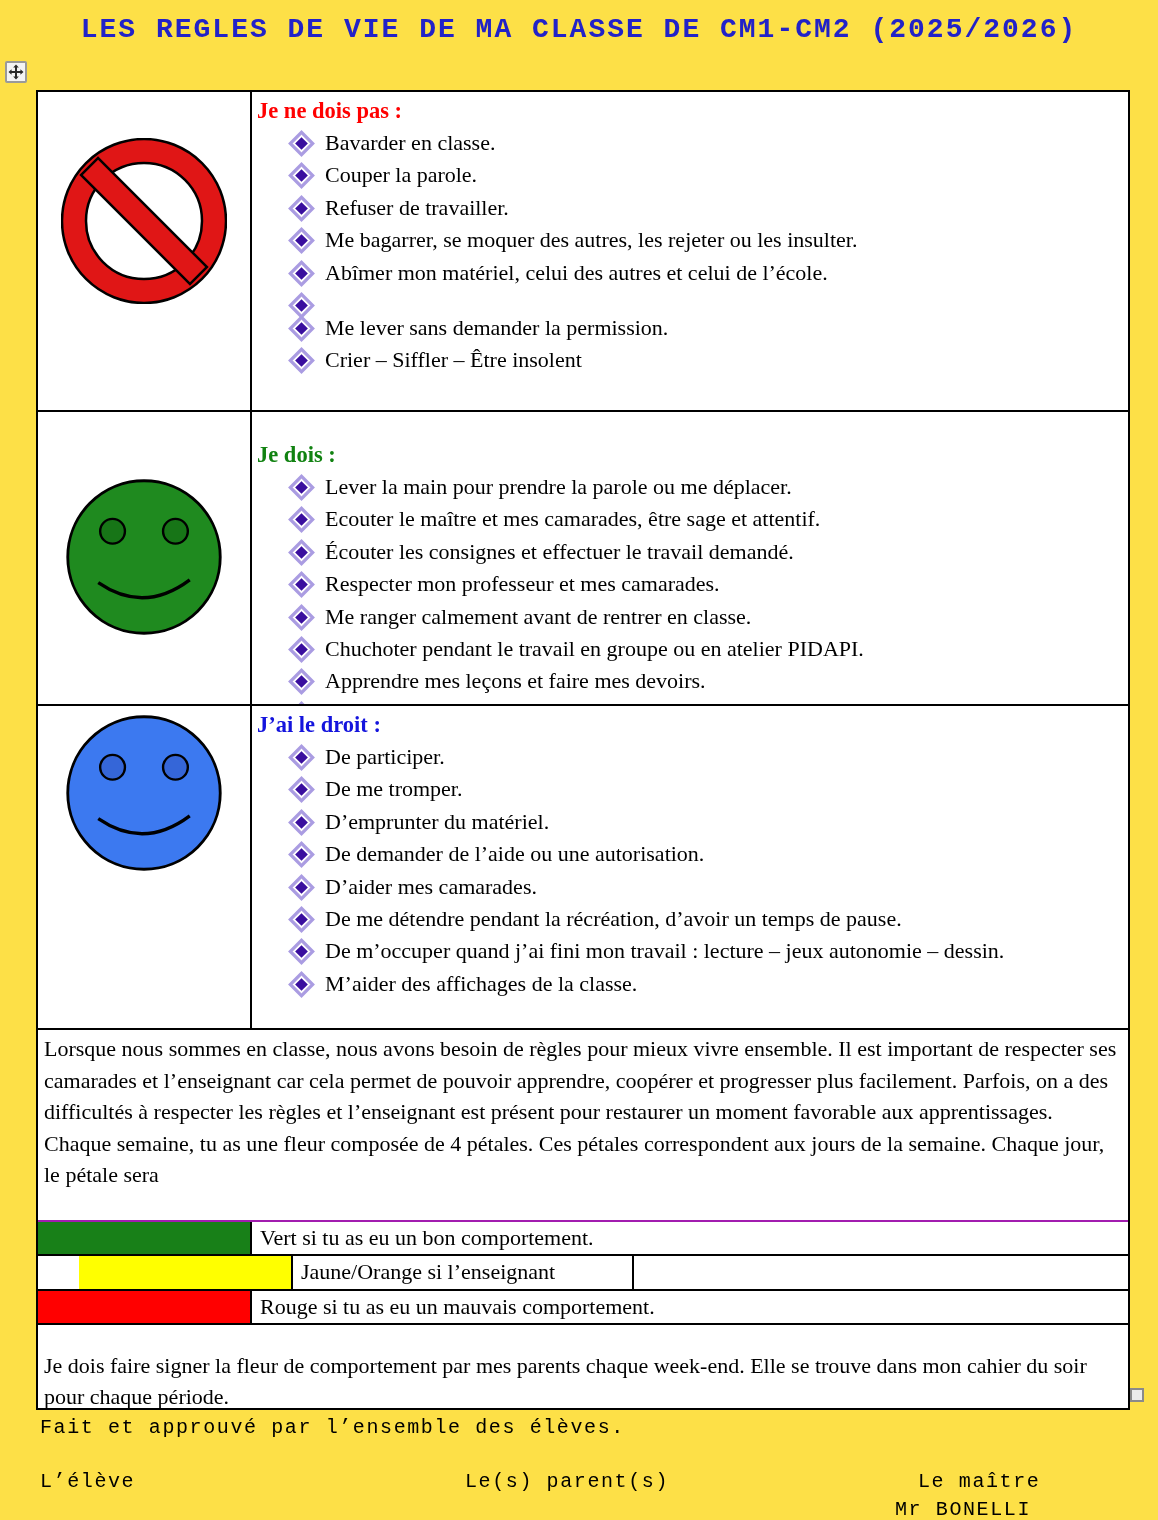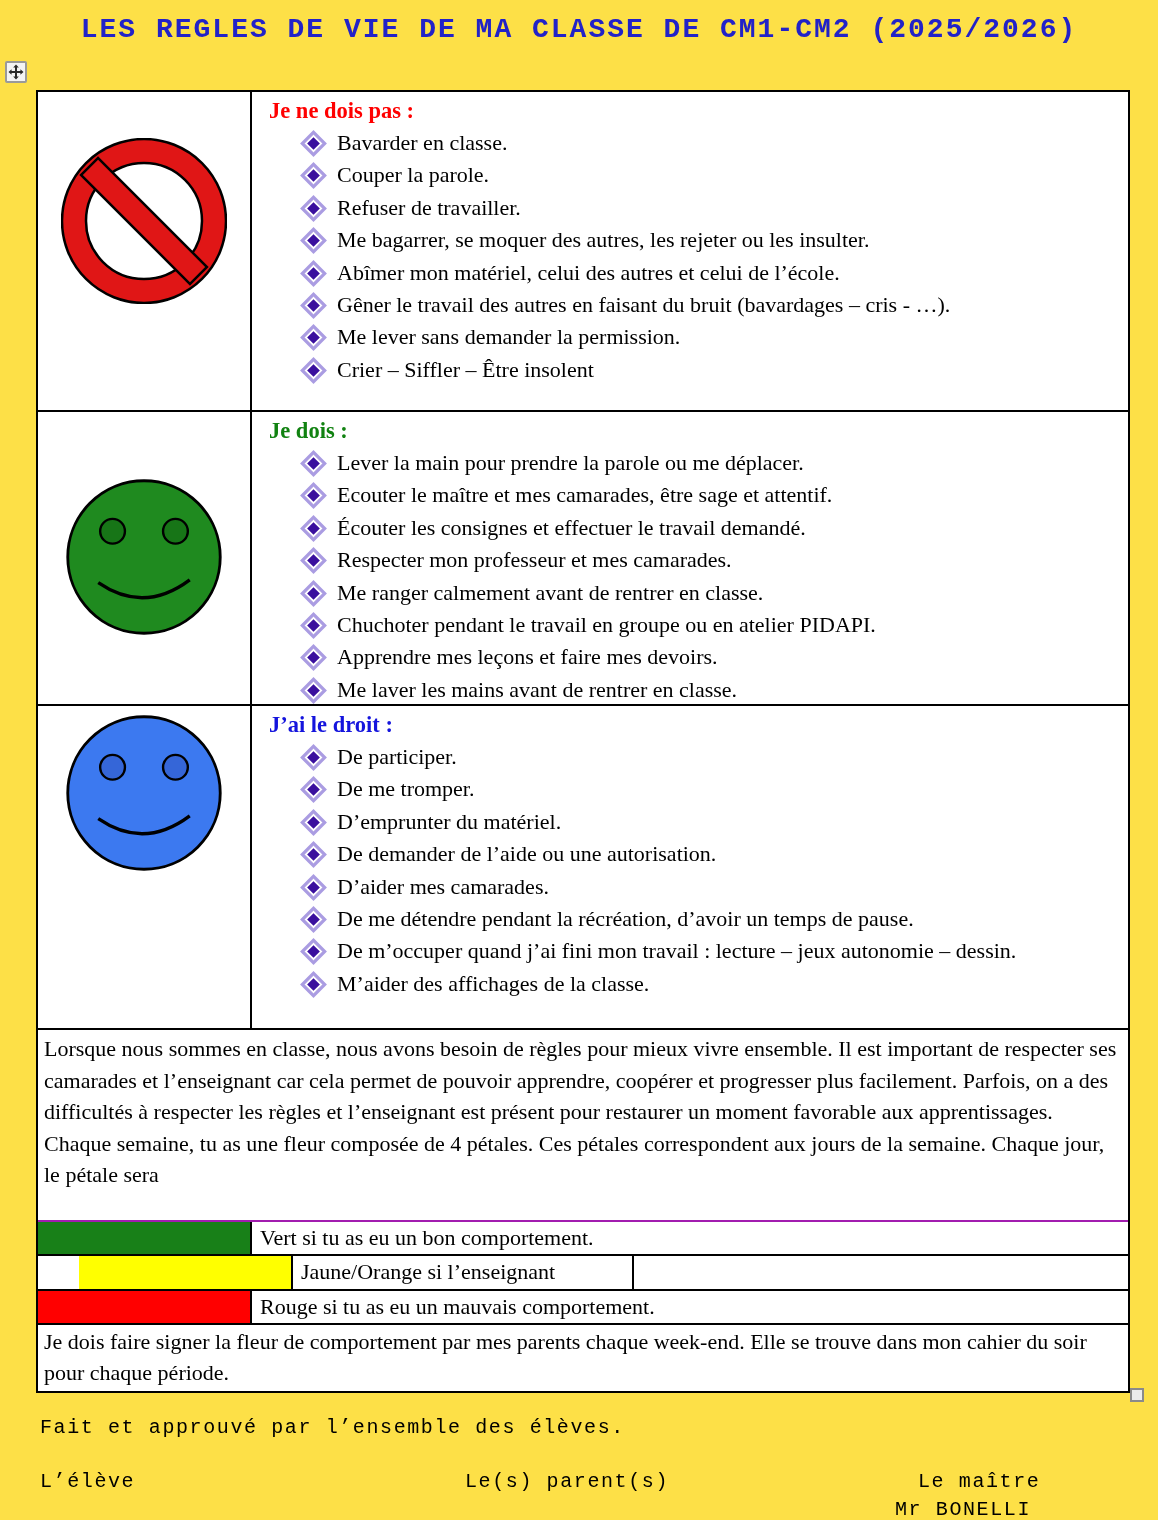--- a/index.html
+++ b/index.html
@@ -20,24 +20,24 @@
   .doc-table{position:absolute;left:36px;top:90px;width:1090px;
     border:2px solid #000;box-sizing:content-box;background:#fff;}
   .sec-row{display:grid;grid-template-columns:214px 1fr;border-bottom:2px solid #000;}
   .sec-row.r1{height:318px;}
   .sec-row.r2{height:292px;}
   .sec-row.r3{height:322px;}
   .icon-cell{border-right:2px solid #000;display:flex;justify-content:center;overflow:hidden;}
   .icon-cell.i1{align-items:flex-start;padding-top:46px;}
   .icon-cell.i2{align-items:flex-start;padding-top:64px;}
   .icon-cell.i3{align-items:flex-start;padding-top:6px;}
-  .content-cell{padding:2px 6px 0 15px;overflow:hidden;}
+  .content-cell{padding:2px 6px 0 3px;overflow:hidden;}
   .sec-heading{font-weight:bold;font-size:22.5px;line-height:30px;padding:2px 0 1px 2px;}
   .c-red{color:#ff0000;}
-  .c-green{color:#118211;}
+  .c-green{color:#118211;margin-top:24px;}
   .c-blue{color:#1414dd;}
   ul.rules{margin:0;padding:0 0 0 36px;list-style:none;}
   ul.rules li{display:flex;font-size:22px;line-height:32.4px;}
   .bullet{width:9px;height:9px;background:#3a0f9e;border:2px solid #fff;
     outline:3px solid #aa9ce2;transform:rotate(45deg);display:inline-block;
     flex:none;margin:10px 17px 0 4px;}
 
   .para-block{border-bottom:2px solid #a21caf;padding:3px 10px 0 6px;height:187px;
     font-size:22px;line-height:31.6px;overflow:hidden;}
   .para-block p{margin:0;}
@@ -47,21 +47,21 @@
   .legend-row.lg2{height:33px;padding-left:41px;}
   .legend-row.lg3{height:32px;}
   .swatch{border-right:2px solid #000;}
   .sw-green{background:#188018;}
   .sw-yellow{background:#ffff00;}
   .sw-red{background:#ff0000;}
   .legend-label{font-size:22px;line-height:32px;padding-left:8px;white-space:nowrap;overflow:hidden;}
   .split-cell{display:flex;height:100%;}
   .split-cell .inner{width:331px;border-right:2px solid #000;height:100%;}
 
-  .closing-block{padding:2px 10px 7px 6px;height:57px;font-size:22px;line-height:30.5px;overflow:hidden;}
+  .closing-block{padding:2px 10px 0 6px;height:57px;font-size:22px;line-height:30.5px;overflow:hidden;margin-top:24px;}
 
   .resize-handle{position:absolute;left:1130px;top:1388px;width:10px;height:10px;
     background:#ececec;border:2px solid #8a8a8a;}
 
   .mono{font-family:"Liberation Mono", monospace;font-size:20px;letter-spacing:1.6px;
     white-space:nowrap;}
   .approval-line{position:absolute;left:40px;top:1416px;}
   .sig-eleve{position:absolute;left:40px;top:1470px;}
   .sig-parents{position:absolute;left:465px;top:1470px;}
   .sig-maitre{position:absolute;left:895px;top:1470px;margin-left:23px;}
@@ -111,21 +111,20 @@
           <li>
               <span class="bullet"></span>
               <span>Me bagarrer, se moquer des autres, les rejeter ou les insulter.</span>
             </li>
           <li>
               <span class="bullet"></span>
               <span>Abîmer mon matériel, celui des autres et celui de l’école.</span>
             </li>
           <li>
               <span class="bullet"></span>
-              <span>Gêner le travail des autres en faisant du bruit (bavardages – cris - …).</span>
             </li>
           <li>
               <span class="bullet"></span>
               <span>Me lever sans demander la permission.</span>
             </li>
           <li>
               <span class="bullet"></span>
               <span>Crier – Siffler – Être insolent</span>
             </li>
         </ul>

